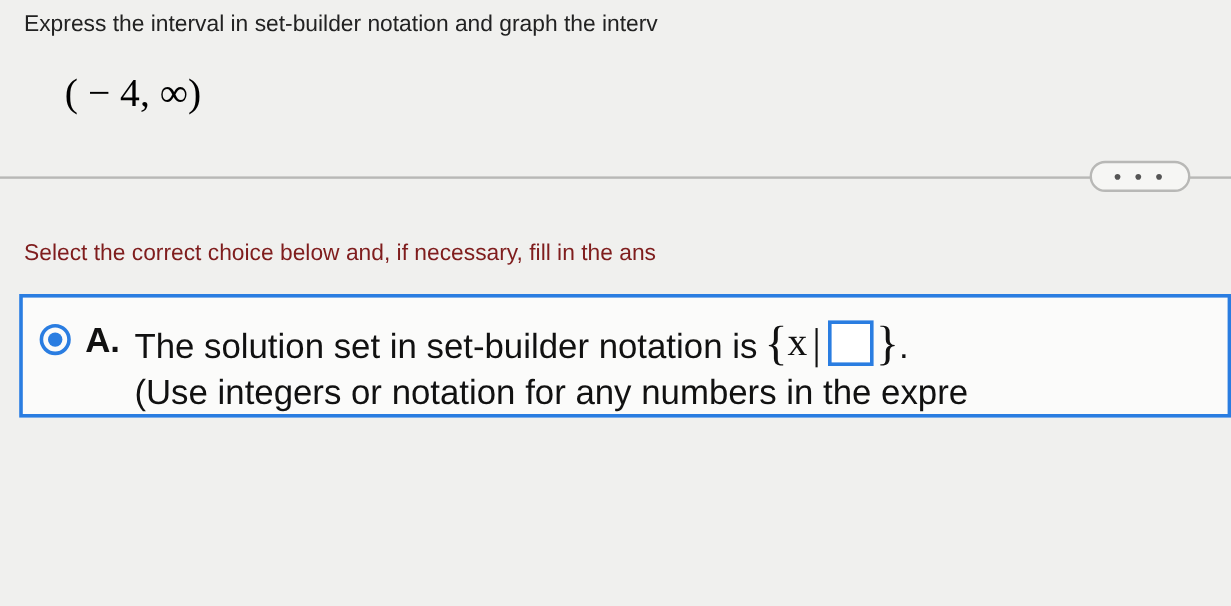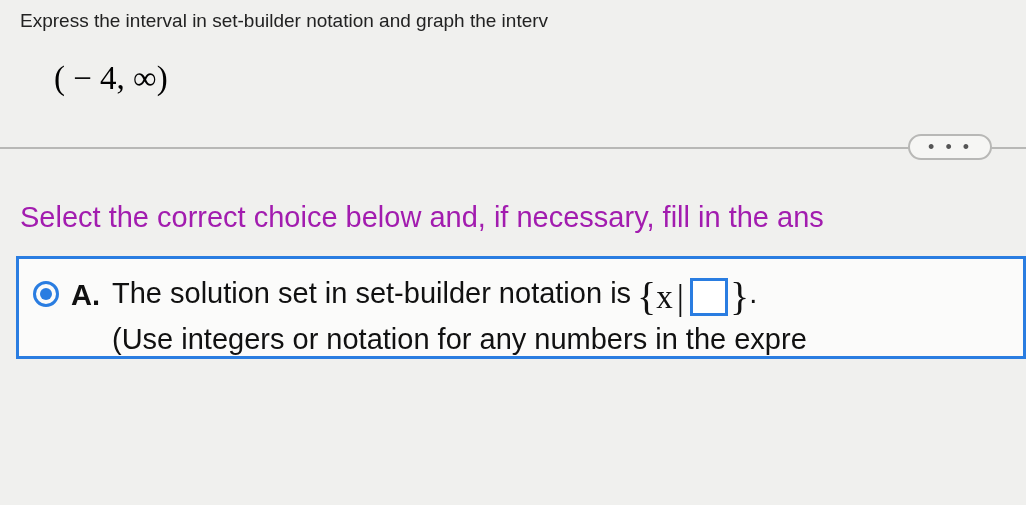--- a/index.html
+++ b/index.html
@@ -52,22 +52,22 @@
       border: 2px solid #b8b8b6;
       border-radius: 14px;
       padding: 2px 18px;
       font-size: 18px;
       color: #555;
       letter-spacing: 3px;
       line-height: 1;
       cursor: pointer;
     }
     .instruction-text {
-      font-size: 29px;
-      color: #a21caf;
+      font-size: 19px;
+      color: #7f1d1d;
       margin-bottom: 22px;
       white-space: nowrap;
     }
     .answer-box {
       border: 3px solid #2a7de1;
       background: #fbfbfa;
       padding: 18px 14px 0 14px;
       margin-left: -4px;
       margin-right: -20px;
     }
@@ -103,21 +103,21 @@
       flex: 0 0 auto;
       padding-top: 2px;
     }
     .choice-body {
       flex: 1 1 auto;
     }
     .choice-main {
       font-size: 29px;
       color: #111;
       display: flex;
-      align-items: flex-start;
+      align-items: flex-end;
       flex-wrap: nowrap;
       white-space: nowrap;
     }
     .set-builder {
       font-family: 'Times New Roman', serif;
       font-size: 33px;
       display: inline-flex;
       align-items: center;
       margin-left: 6px;
     }

